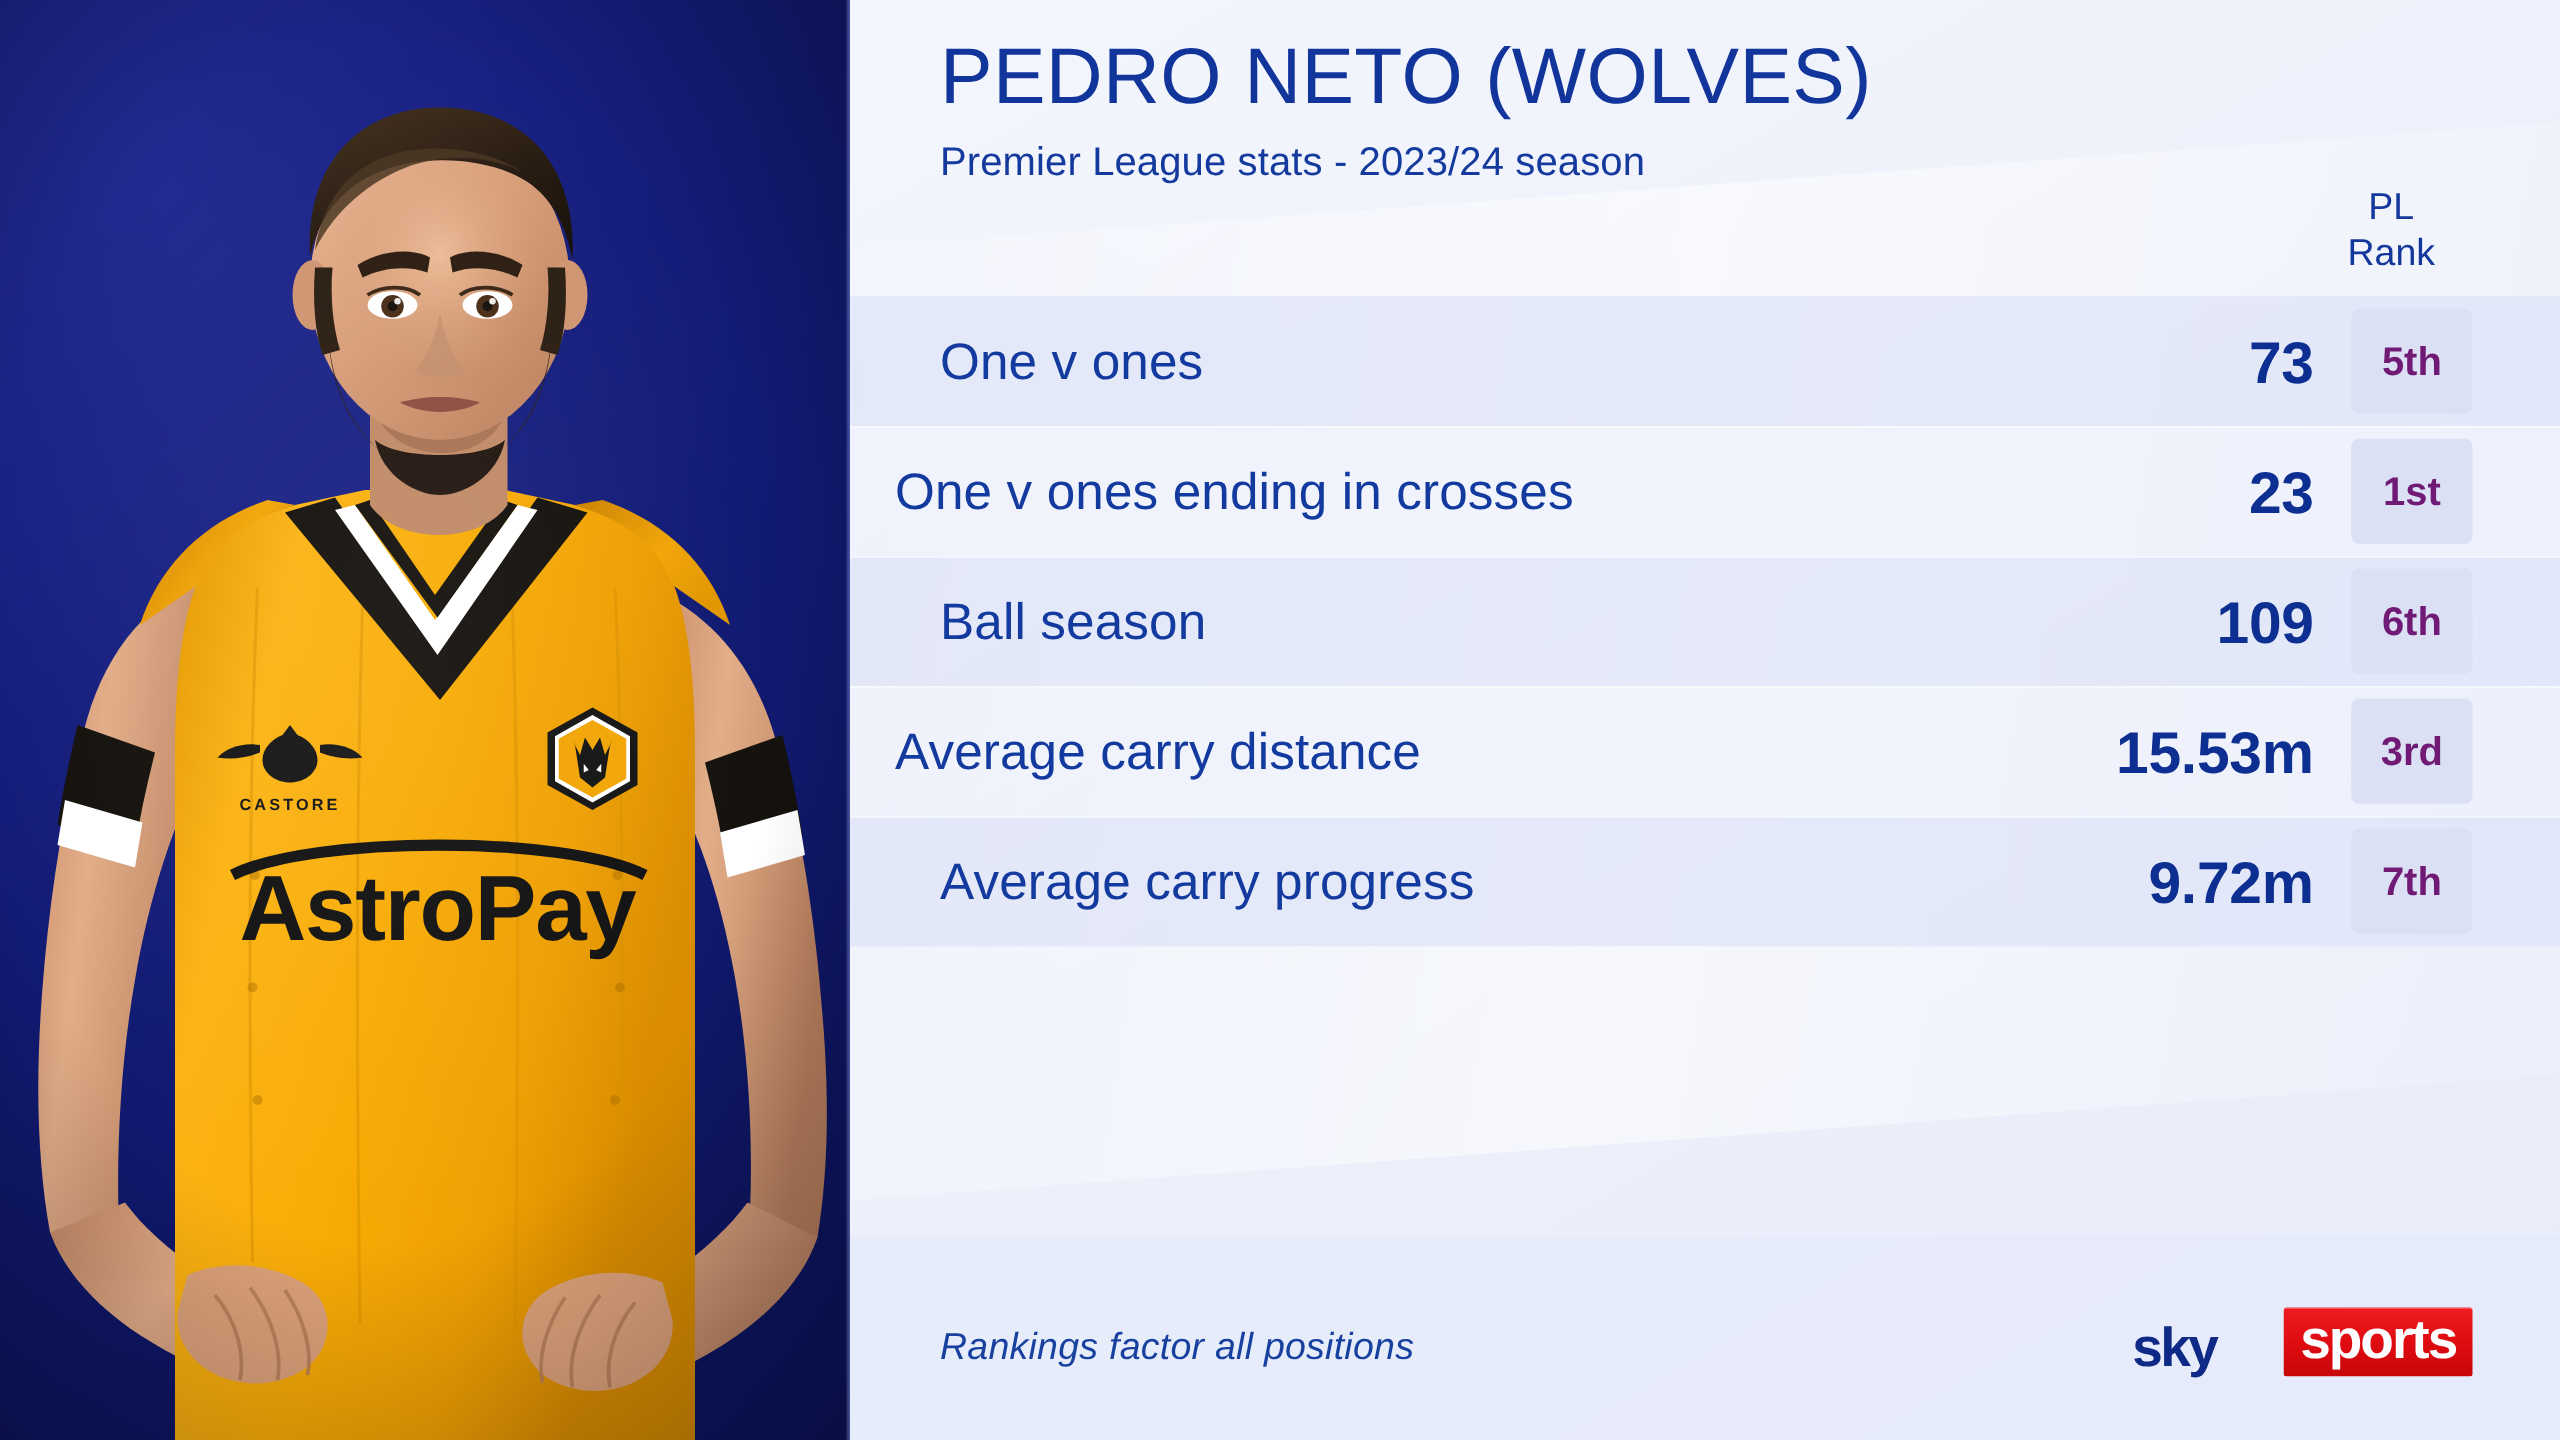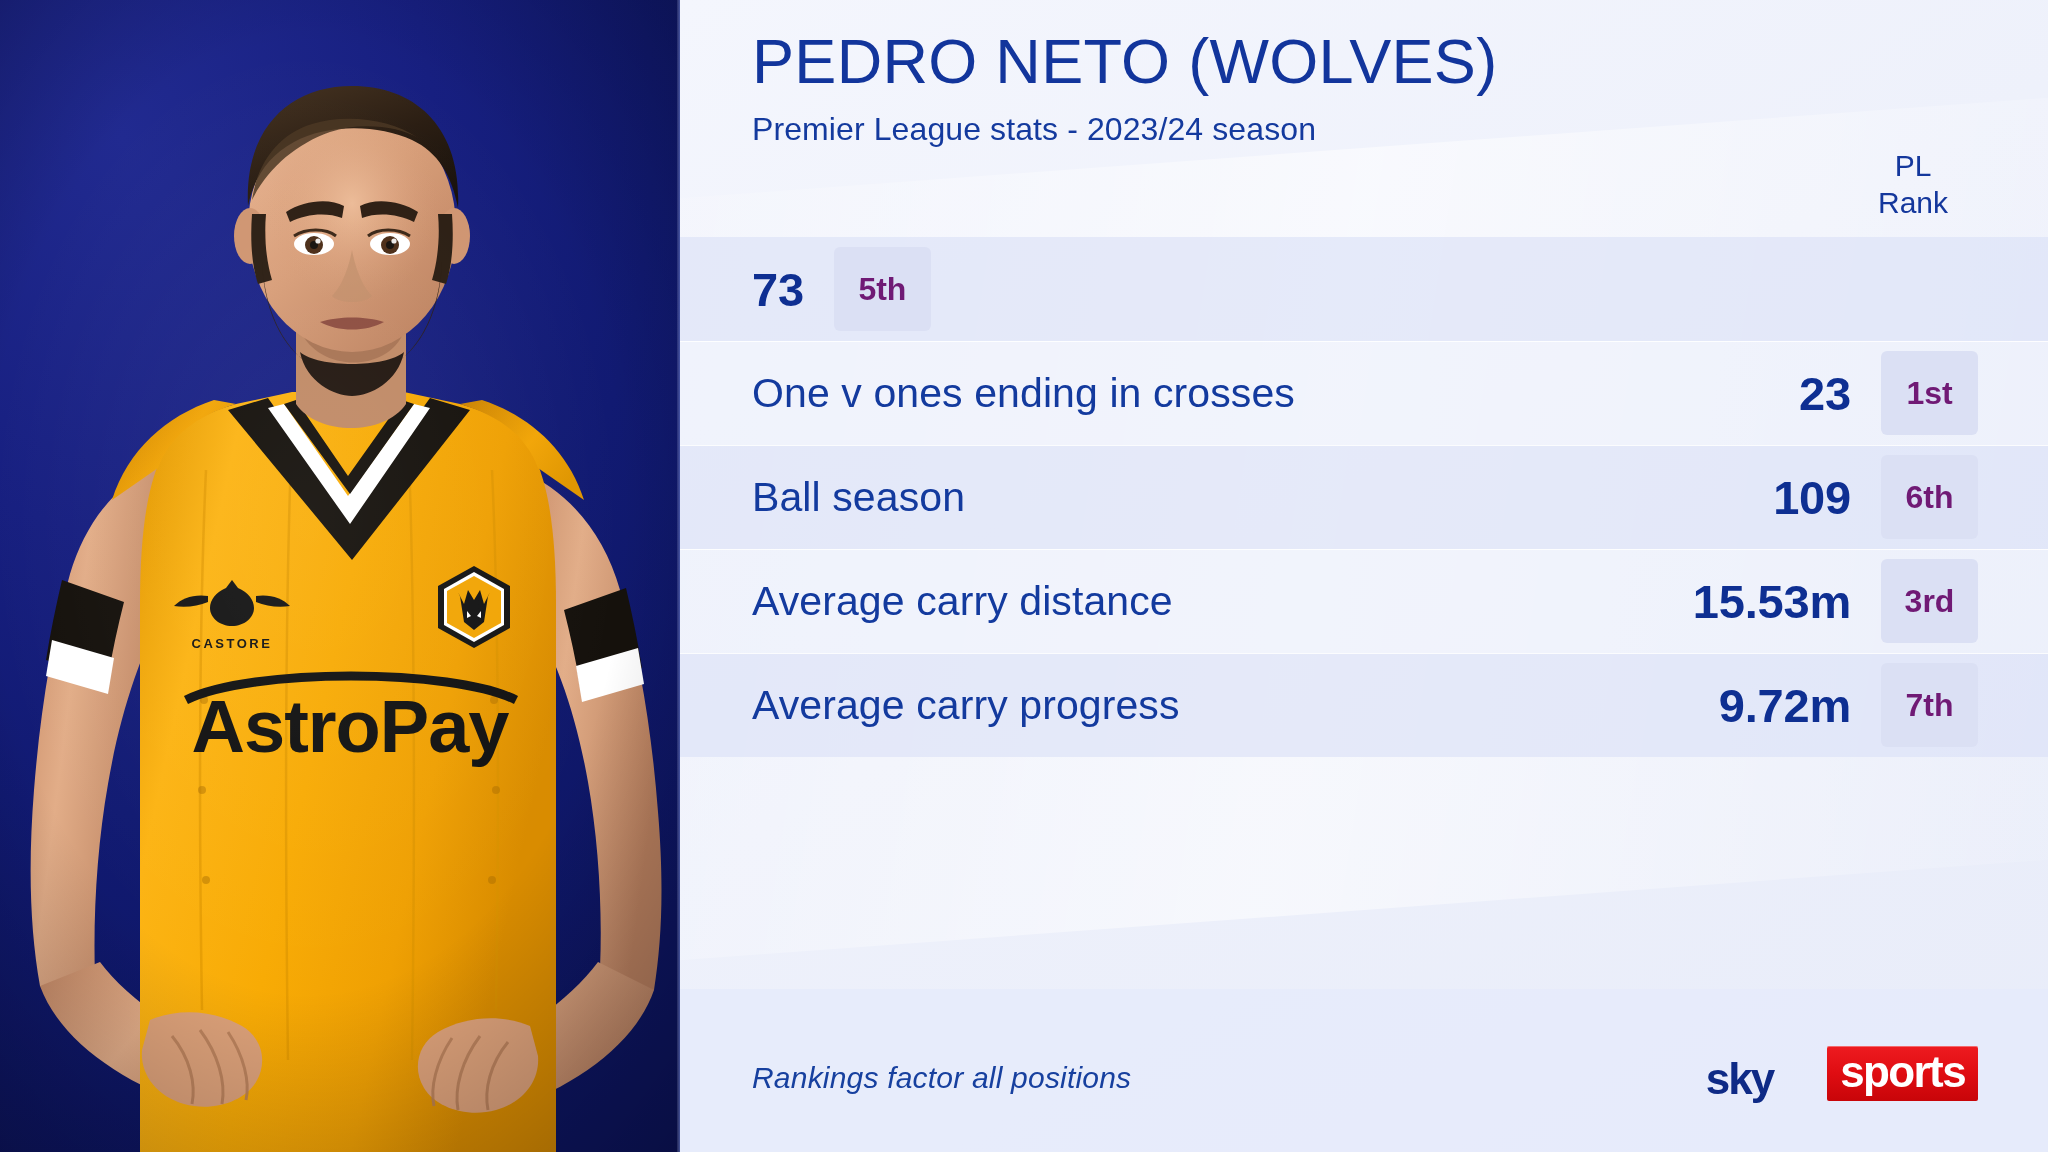--- a/index.html
+++ b/index.html
@@ -79,21 +79,21 @@
   .rows{
     position:absolute;left:0;top:237px;width:100%;
   }
   .row{
     position:relative;
     height:104px;
     display:flex;align-items:center;
     padding:0 70px 0 72px;
   }
   .row.odd{background:rgba(218,224,247,.62);}
-  .row.even{background:rgba(236,240,252,.55);}
+  .row.even{background:rgba(236,240,252,.55);padding-left:36px;}
   .row + .row{box-shadow:inset 0 1px 0 rgba(255,255,255,.85);}
 
   .row-label{
     flex:1 1 auto;
     font-size:41px;font-weight:400;color:#133a9e;
     letter-spacing:.1px;white-space:nowrap;
   }
   .row-value{
     flex:0 0 auto;
     font-size:47px;font-weight:700;color:#0e2f92;
@@ -317,20 +317,21 @@
     </div>
 
     <div class="rank-head">
       <div>PL</div>
       <div>Rank</div>
     </div>
 
     <div class="rows">
 
       <div class="row odd">
+        <div class="row-label">One v ones</div>
         <div class="row-value">73</div>
         <div class="rank-badge">5th</div>
       </div>
 
       <div class="row even">
         <div class="row-label">One v ones ending in crosses</div>
         <div class="row-value">23</div>
         <div class="rank-badge">1st</div>
       </div>
 

